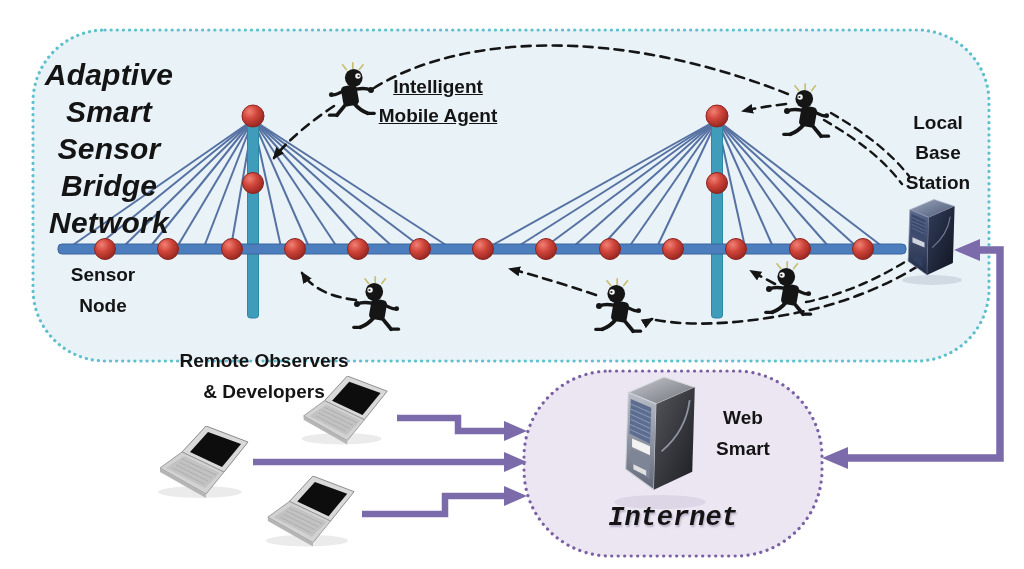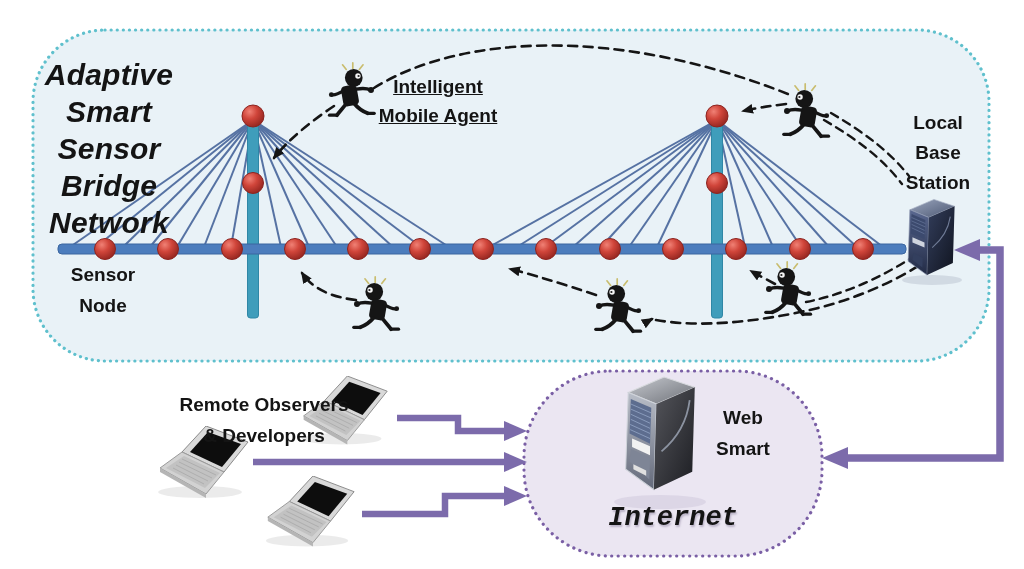--- a/index.html
+++ b/index.html
@@ -250,20 +250,20 @@
 <div class="lbl" style="left:352px;top:72px;width:172px;text-decoration:underline;">Intelligent
 Mobile Agent</div>
 
 <div class="lbl" style="left:52px;top:259px;width:102px;line-height:31px;">Sensor
 Node</div>
 
 <div class="lbl" style="left:894px;top:108px;width:88px;line-height:30px;">Local
 Base
 Station</div>
 
-<div class="lbl" style="left:163px;top:389px;width:202px;line-height:31px;">Remote Observers
+<div class="lbl" style="left:163px;top:345px;width:202px;line-height:31px;">Remote Observers
 &amp; Developers</div>
 
 <div class="lbl" style="left:705px;top:402px;width:76px;line-height:31px;">Web
 Smart</div>
 
 <div class="lbl internet" style="left:598px;top:503px;width:150px;font-family:Liberation Mono, monospace;">Internet</div>
 </div>
 
 </body></html>

